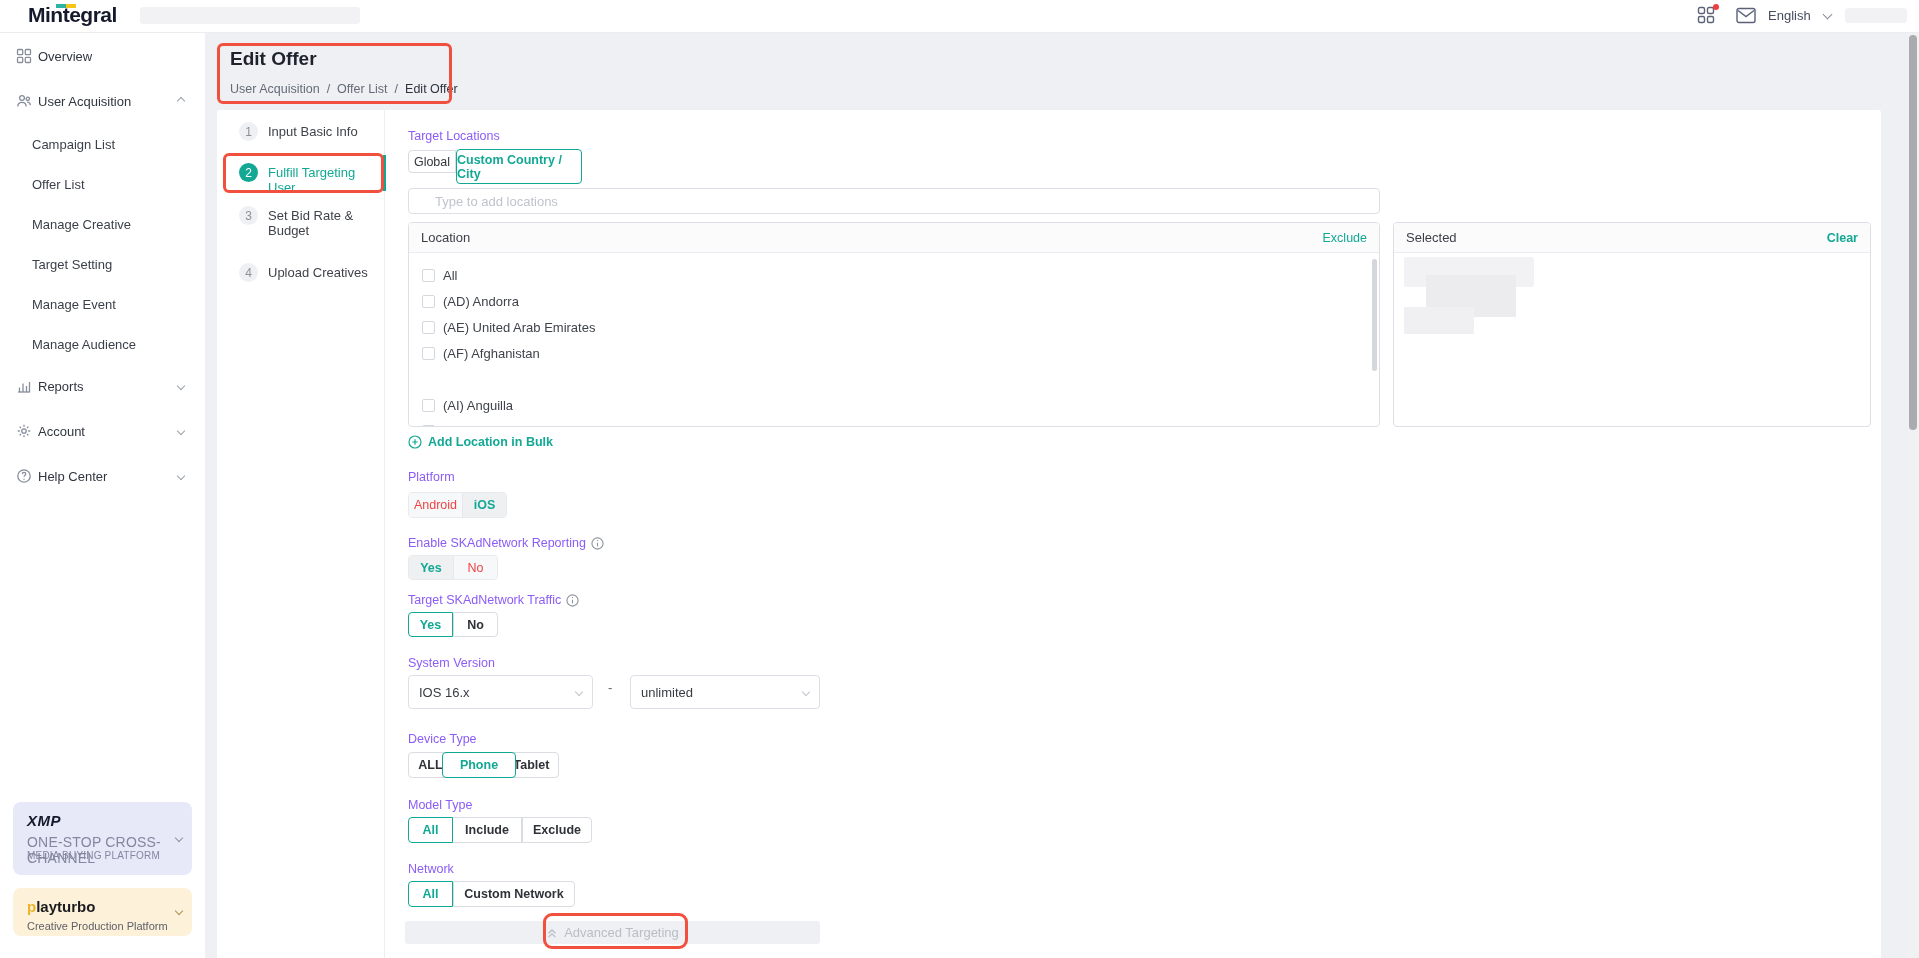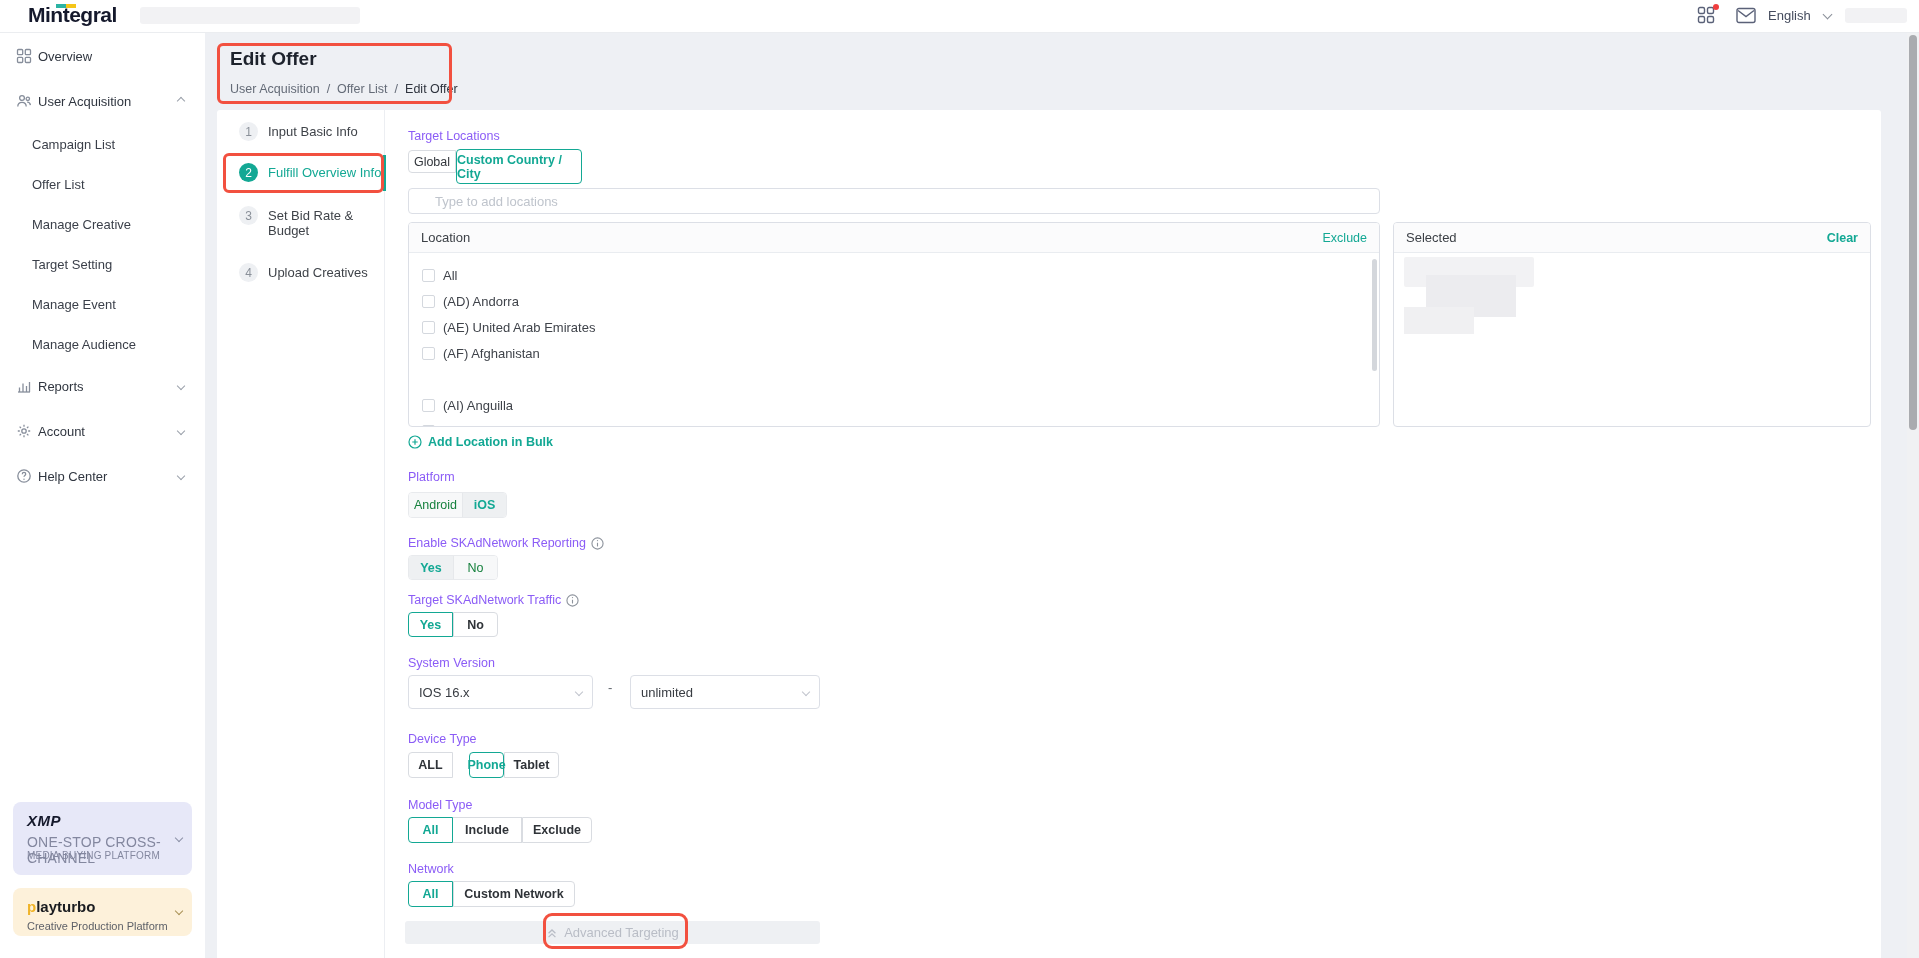--- a/index.html
+++ b/index.html
@@ -59,21 +59,21 @@
   .input{position:absolute;height:26px;border:1px solid #dcdfe6;border-radius:4px;background:#fff;
          font-size:13px;color:#383c42;padding:0 26px;font-family:"Liberation Sans",sans-serif}
   .input::placeholder{color:#bfc4cc}
   .panel{position:absolute;background:#fff;border:1px solid #dcdfe6;border-radius:4px;overflow:hidden}
   .panel-h{height:30px;background:#fbfbfc;border-bottom:1px solid #e9ecf0;display:flex;align-items:center;
            justify-content:space-between;padding:0 12px;font-size:13px;color:#3c4046}
   .lrow{position:absolute;left:0;width:100%;height:26px;display:flex;align-items:center;font-size:13px;color:#3f434a}
   .cb{width:13px;height:13px;border:1px solid #d4d8de;border-radius:2px;background:#fff;margin:0 8px 0 13px;flex:0 0 13px;cursor:pointer}
   .dgroup{position:absolute;display:flex;border:1px solid #e8eaed;border-radius:4px;overflow:hidden;height:26px}
   .dseg{display:flex;align-items:center;justify-content:center;font-size:12.5px;height:100%}
-  .dseg.off{background:#f7f8f9;color:#15803d}
+  .dseg.off{background:#f7f8f9;color:#ef4444}
   .dseg.on{background:#eef0f2;color:#13a894;font-weight:bold;border-left:1px solid #e6e8eb}
   .sel{position:absolute;height:26px;border:1px solid #dcdfe6;border-radius:4px;background:#fff;display:flex;
        align-items:center;padding:16px 10px;font-size:13px;color:#383c42;cursor:pointer}
   .sel .chev{margin-left:auto;border-color:#c0c4cc}
   .advbar{position:absolute;left:188px;top:811px;width:415px;height:23px;background:#eef0f3;border-radius:3px;
           display:flex;align-items:center;justify-content:center;gap:6px;font-size:13px;color:#b9bdc6;cursor:pointer}
   .scrollthumb{position:absolute;background:#a9abaf;border-radius:4px}
 </style>
 </head>
 <body>
@@ -215,21 +215,21 @@
   <div class="card">
 
     <div class="stepscol">
       <div class="step" style="left:22px;top:12px">
         <span class="stepc">1</span>
         <span class="slab">Input Basic Info</span>
       </div>
       <div class="redbox" style="left:6px;top:43px;width:161px;height:40px;z-index:11"></div>
       <div class="step" style="left:22px;top:53px">
         <span class="stepc active">2</span>
-        <span class="slab" style="color:#13a894">Fulfill Overview Info</span>
+        <span class="slab" style="color:#13a894">Fulfill Targeting User</span>
       </div>
       <div class="greenbar"></div>
       <div class="step" style="left:22px;top:96px;width:130px">
         <span class="stepc">3</span>
         <span class="slab" style="width:95px">Set Bid Rate &amp; Budget</span>
       </div>
       <div class="step" style="left:22px;top:153px">
         <span class="stepc">4</span>
         <span class="slab">Upload Creatives</span>
       </div>
@@ -328,21 +328,21 @@
       <span class="chev sm"></span>
     </div>
     <div class="abs" style="left:391px;top:570px;font-size:13px;color:#60656d">-</div>
     <div class="sel" style="left:413px;top:565px;width:190px">
       <span>unlimited</span>
       <span class="chev sm"></span>
     </div>
 
     <div class="flabel" style="left:191px;top:622px">Device Type</div>
     <div class="btn first" style="left:191px;top:642px;width:45px">ALL</div>
-    <div class="btn teal" style="left:252px;top:642px;width:35px">Phone</div>
+    <div class="btn teal" style="left:225px;top:642px;width:74px">Phone</div>
     <div class="btn last" style="left:287px;top:642px;width:55px">Tablet</div>
 
     <div class="flabel" style="left:191px;top:688px">Model Type</div>
     <div class="btn teal" style="left:191px;top:707px;width:45px;border-radius:4px 0 0 4px">All</div>
     <div class="btn mid" style="left:236px;top:707px;width:69px">Include</div>
     <div class="btn last" style="left:305px;top:707px;width:70px">Exclude</div>
 
     <div class="flabel" style="left:191px;top:752px">Network</div>
     <div class="btn teal" style="left:191px;top:771px;width:45px;border-radius:4px 0 0 4px">All</div>
     <div class="btn last" style="left:236px;top:771px;width:122px">Custom Network</div>

